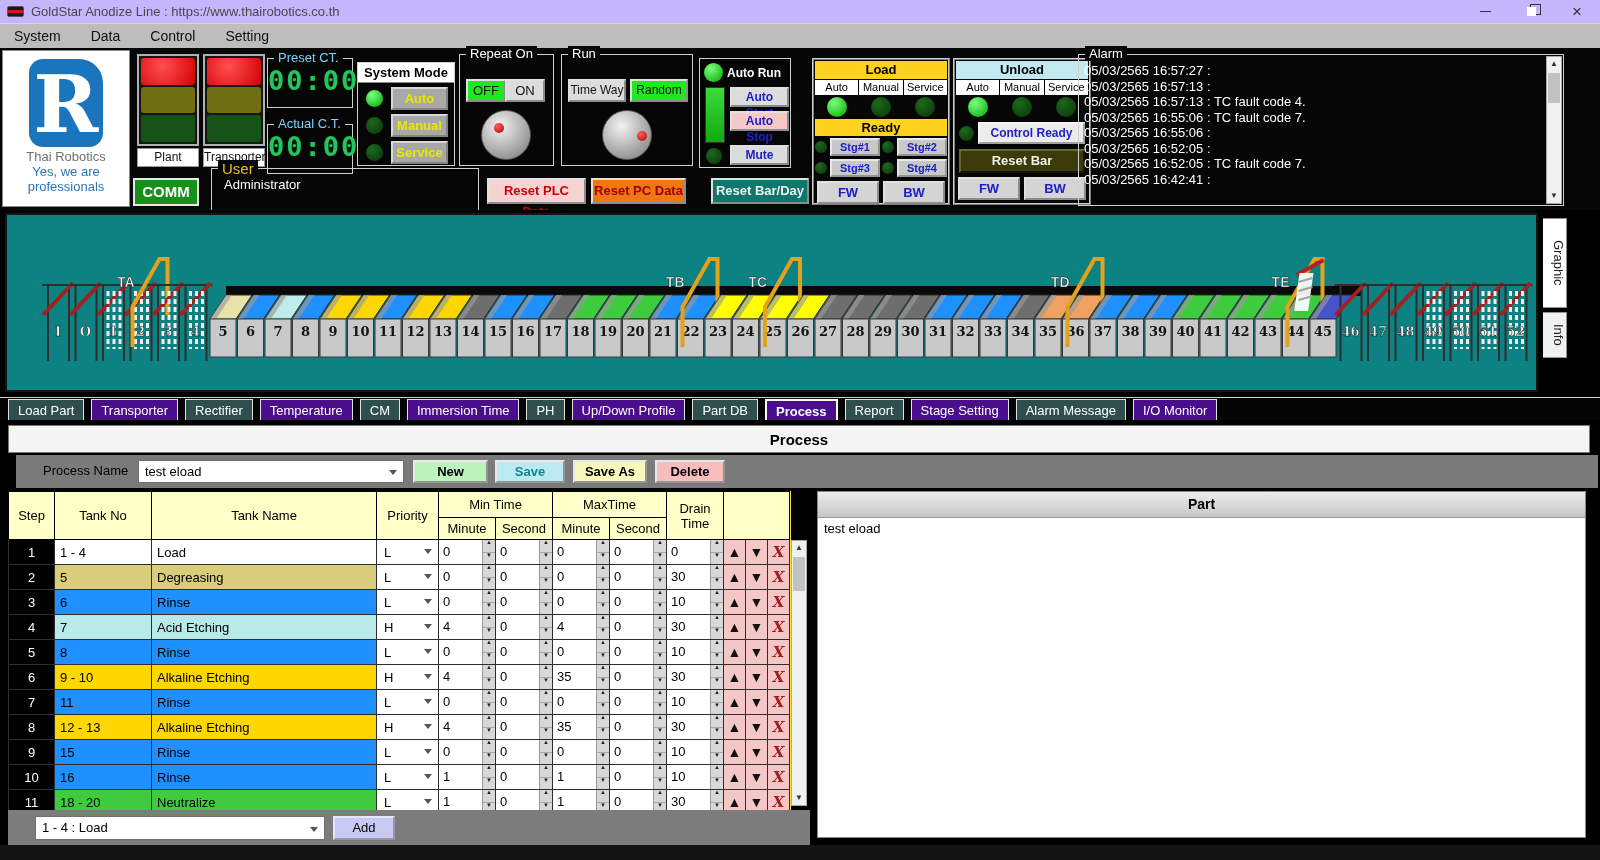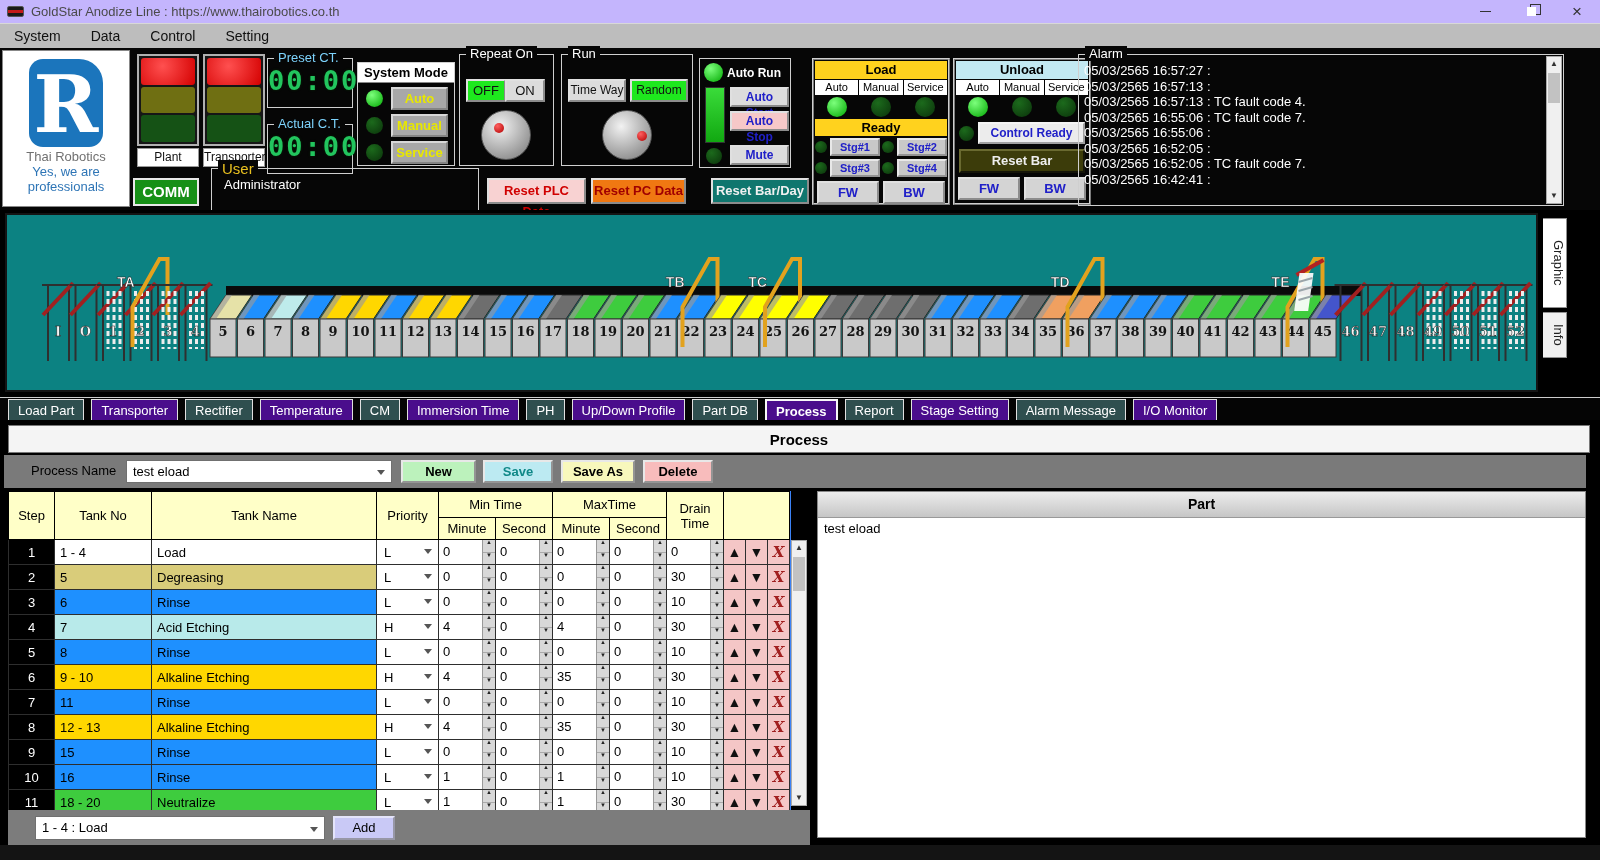--- a/index.html
+++ b/index.html
@@ -83,26 +83,26 @@
 .teal{position:absolute;left:5px;top:3px;width:1533px;height:179px;background:#0C8282;border:2px solid #141414;}
 .vtab{position:absolute;width:24px;background:#FFF;border:1px solid #909090;border-left:none;color:#222;font-size:13px;writing-mode:vertical-rl;text-align:center;}
 
 .tabbar{height:23px;background:#050505;display:flex;gap:7px;padding:1px 0 0 8px;align-items:stretch;border-top:1px solid #CCC;}
 .tab{color:#FFF;font-size:13px;padding:3px 9px 0;border:1px solid #E0E0E0;border-bottom:none;white-space:nowrap;}
 .tab.active{font-weight:bold;border:2px solid #F8F8F8;border-bottom:none;}
 
 
 .process{position:relative;height:425px;background:#000;}
 .ptitle{position:absolute;left:8px;top:5px;width:1582px;height:28px;background:#F4F4F4;text-align:center;font-size:15px;font-weight:bold;color:#000;line-height:27px;border:1px solid #777;}
-.namebar{position:absolute;left:4px;top:35px;width:1582px;height:33px;background:#7A7A7A;}
+.namebar{position:absolute;left:16px;top:35px;width:1582px;height:33px;background:#7A7A7A;}
 .nb-label{position:absolute;left:27px;top:8px;font-size:13px;color:#000;}
 .selectbox{position:absolute;background:#FFF;border:1px solid #707070;font-size:13px;color:#000;padding:3px 0 0 6px;}
 .sel-arrow{position:absolute;right:6px;top:9px;width:0;height:0;border-left:4px solid transparent;border-right:4px solid transparent;border-top:5px solid #555;}
 .nb-btn{position:absolute;top:5px;height:23px;border:2px outset #E8E8E8;font-size:13px;font-weight:bold;text-align:center;line-height:19px;color:#000;}
-.tablewrap{position:absolute;left:8px;top:71px;width:783px;height:320px;overflow:hidden;background:#3b82f6;}
+.tablewrap{position:absolute;left:8px;top:71px;width:783px;height:320px;overflow:hidden;background:#fde047;}
 table.proc{border-collapse:collapse;table-layout:fixed;width:781px;}
 .proc th{background:#FFFFC8;border:1px solid #000;font-size:13px;font-weight:normal;color:#000;}
 .proc td{border:1px solid #2E2E2E;font-size:13px;height:24px;overflow:hidden;white-space:nowrap;padding:0;}
 td.c-step{background:#000;color:#FFF;text-align:center;}
 td.c-no,td.c-name{padding-left:5px;color:#000;}
 td.c-pri{background:#FFF;position:relative;padding-left:7px;color:#000;}
 td.c-num{background:#FFF;}
 .numwrap{display:flex;height:24px;align-items:stretch;}
 .numval{flex:1;padding:4px 0 0 4px;background:#FFF;color:#000;}
 .spin{width:13px;display:flex;flex-direction:column;border-left:1px solid #999;}

